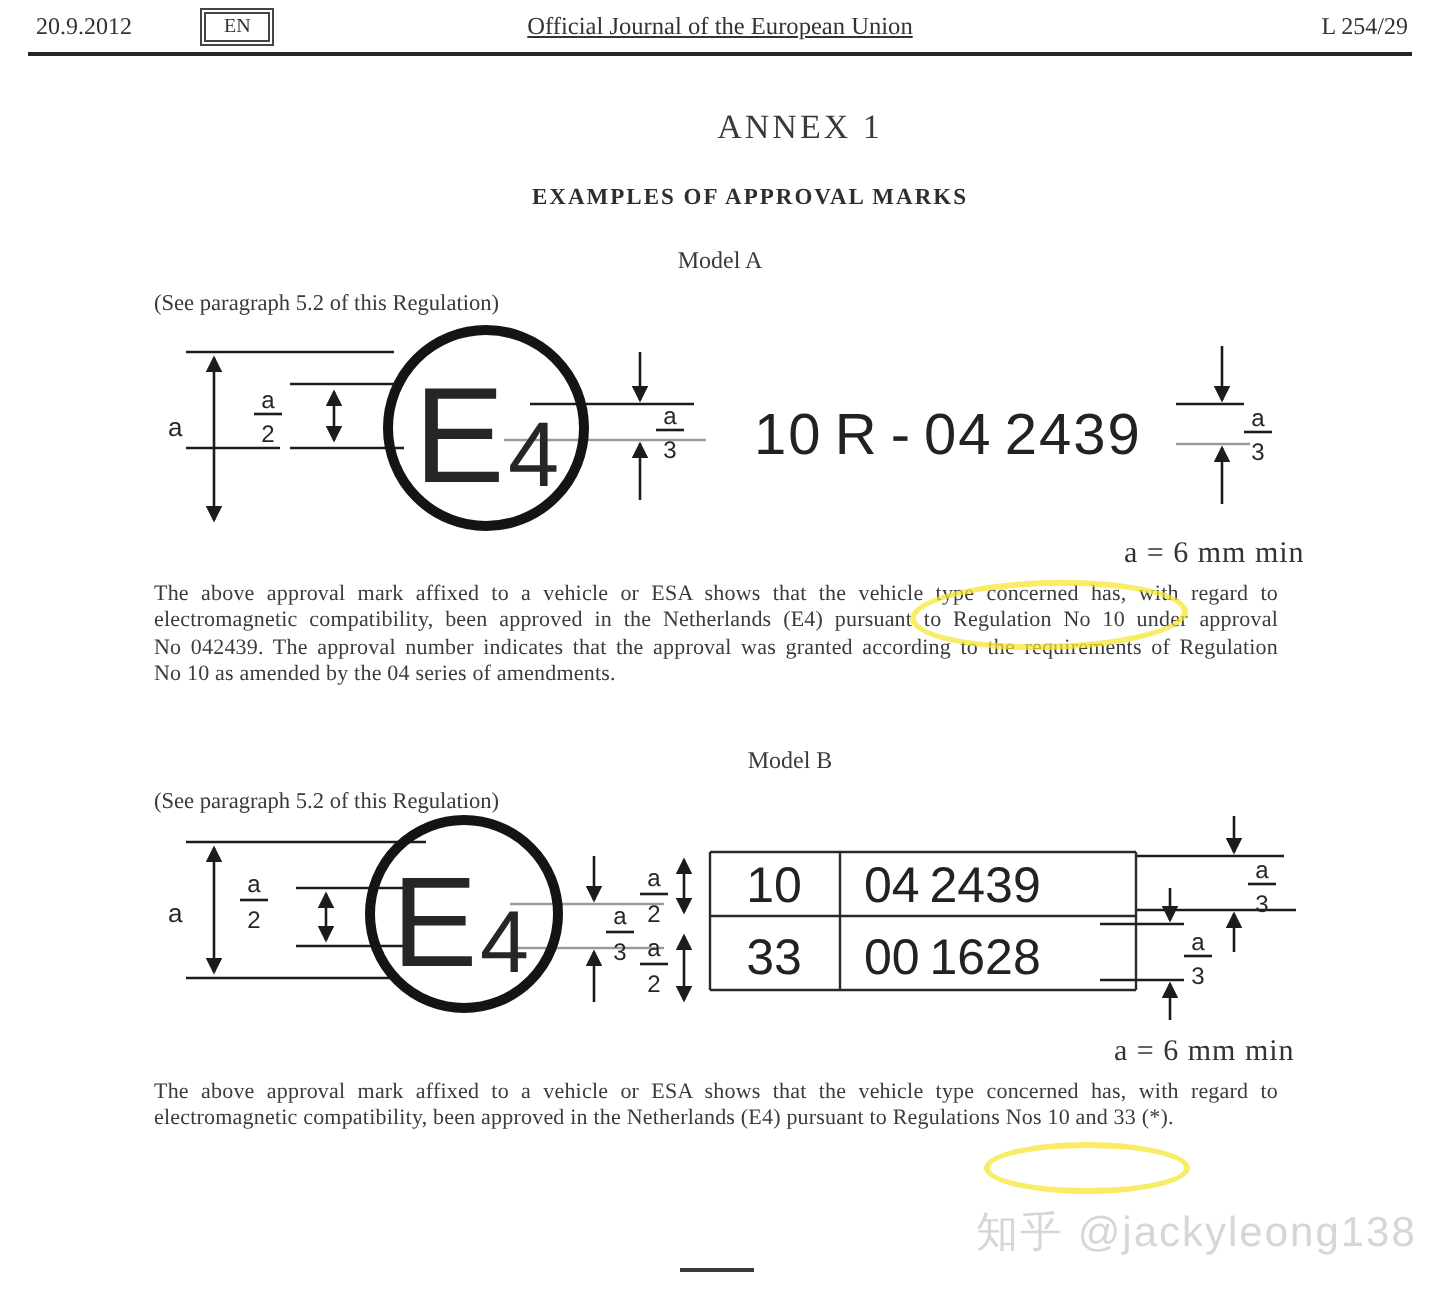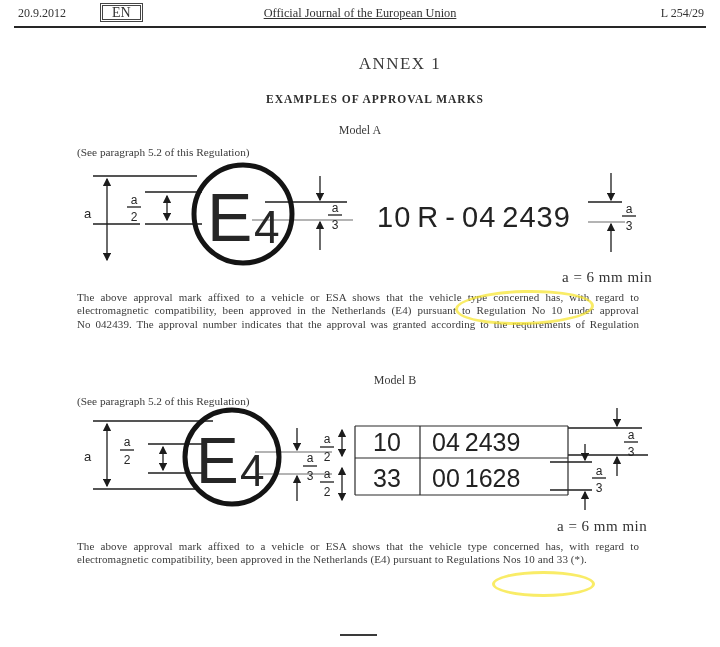--- a/index.html
+++ b/index.html
@@ -2,21 +2,21 @@
 <html><head>
 <meta charset="utf-8">
 <style>
   html,body{margin:0;padding:0;background:#fff;}
   #page{position:relative;width:720px;height:647px;background:#ffffff;overflow:hidden;
         font-family:"Liberation Serif", serif;color:#3b3b3b;}
   .abs{position:absolute;}
   
   .hdr{font-size:12px;color:#333;}
   .en-outer{border:1.2px solid #444;padding:1px;display:inline-block;}
-  .en-inner{border:1px solid #444;padding:0 9px;font-size:14px;line-height:13px;color:#333;}
+  .en-inner{border:1px solid #444;padding:0 9px;font-size:10px;line-height:13px;color:#333;}
   .hrule{background:#262626;height:2.4px;}
   
   .center{width:720px;text-align:center;}
   .annex{font-size:17px;letter-spacing:1.5px;color:#3a3a3a;margin-left:40px;}
   .exheading{font-size:11.5px;font-weight:bold;letter-spacing:1px;color:#2e2e2e;}
   .model{font-size:12px;color:#3a3a3a;}
   .seenote{font-size:11.3px;color:#3a3a3a;}
   .sizenote{font-size:15px;color:#333;letter-spacing:0.5px;}
   
   .para{width:562px;font-size:11px;line-height:13.4px;color:#3b3b3b;letter-spacing:0.1px;}
@@ -97,20 +97,21 @@
     <text class="code" x="307" y="67">10 R - 04 2439</text>
     <text class="dimS" x="559" y="53" text-anchor="middle">a</text>
     <text class="dimS" x="559" y="70" text-anchor="middle">3</text>
   </svg>
   <div class="abs sizenote" style="left:562px;top:269px;">a = 6 mm min</div>
 
   <div class="abs para" style="left:77px;top:291px;">
       <div class="tline">The above approval mark affixed to a vehicle or ESA shows that the vehicle type concerned has, with regard to</div>
       <div class="tline">electromagnetic compatibility, been approved in the Netherlands (E4) pursuant to Regulation No 10 under approval</div>
       <div class="tline">No 042439. The approval number indicates that the approval was granted according to the requirements of Regulation</div>
+      <div class="tline tlast">No 10 as amended by the 04 series of amendments.</div>
     </div>
   <div class="abs oval" style="left:455px;top:290px;width:133px;height:29px;transform:rotate(-1.5deg);"></div>
 
   <div class="abs center model" style="left:0;top:373px;padding-left:35px;">Model B</div>
   <div class="abs seenote" style="left:77px;top:395px;">(See paragraph 5.2 of this Regulation)</div>
 
   <svg class="diag" style="left:70px;top:406px;" width="600" height="118" viewBox="0 0 600 118">
     <defs>
       <marker id="arwB" viewBox="0 0 10 10" refX="8.5" refY="5" markerWidth="6.5" markerHeight="6.5" orient="auto-start-reverse">
         <path d="M0 0 L10 5 L0 10 z" fill="#1c1c1c"></path>
@@ -174,15 +175,16 @@
     <text class="dimS" x="529" y="86" text-anchor="middle">3</text>
   </svg>
   <div class="abs sizenote" style="left:557px;top:518px;">a = 6 mm min</div>
 
   <div class="abs para" style="left:77px;top:540px;">
       <div class="tline">The above approval mark affixed to a vehicle or ESA shows that the vehicle type concerned has, with regard to</div>
       <div class="tline tlast">electromagnetic compatibility, been approved in the Netherlands (E4) pursuant to Regulations Nos 10 and 33 (*).</div>
     </div>
   <div class="abs oval" style="left:492px;top:571px;width:97px;height:20px;"></div>
 
+  <div class="abs wm" style="left:488px;top:602px;">知乎 @jackyleong138</div>
   <div class="abs footrule" style="left:340px;top:634px;width:37px;"></div>
 
 </div>
 
 </body></html>

